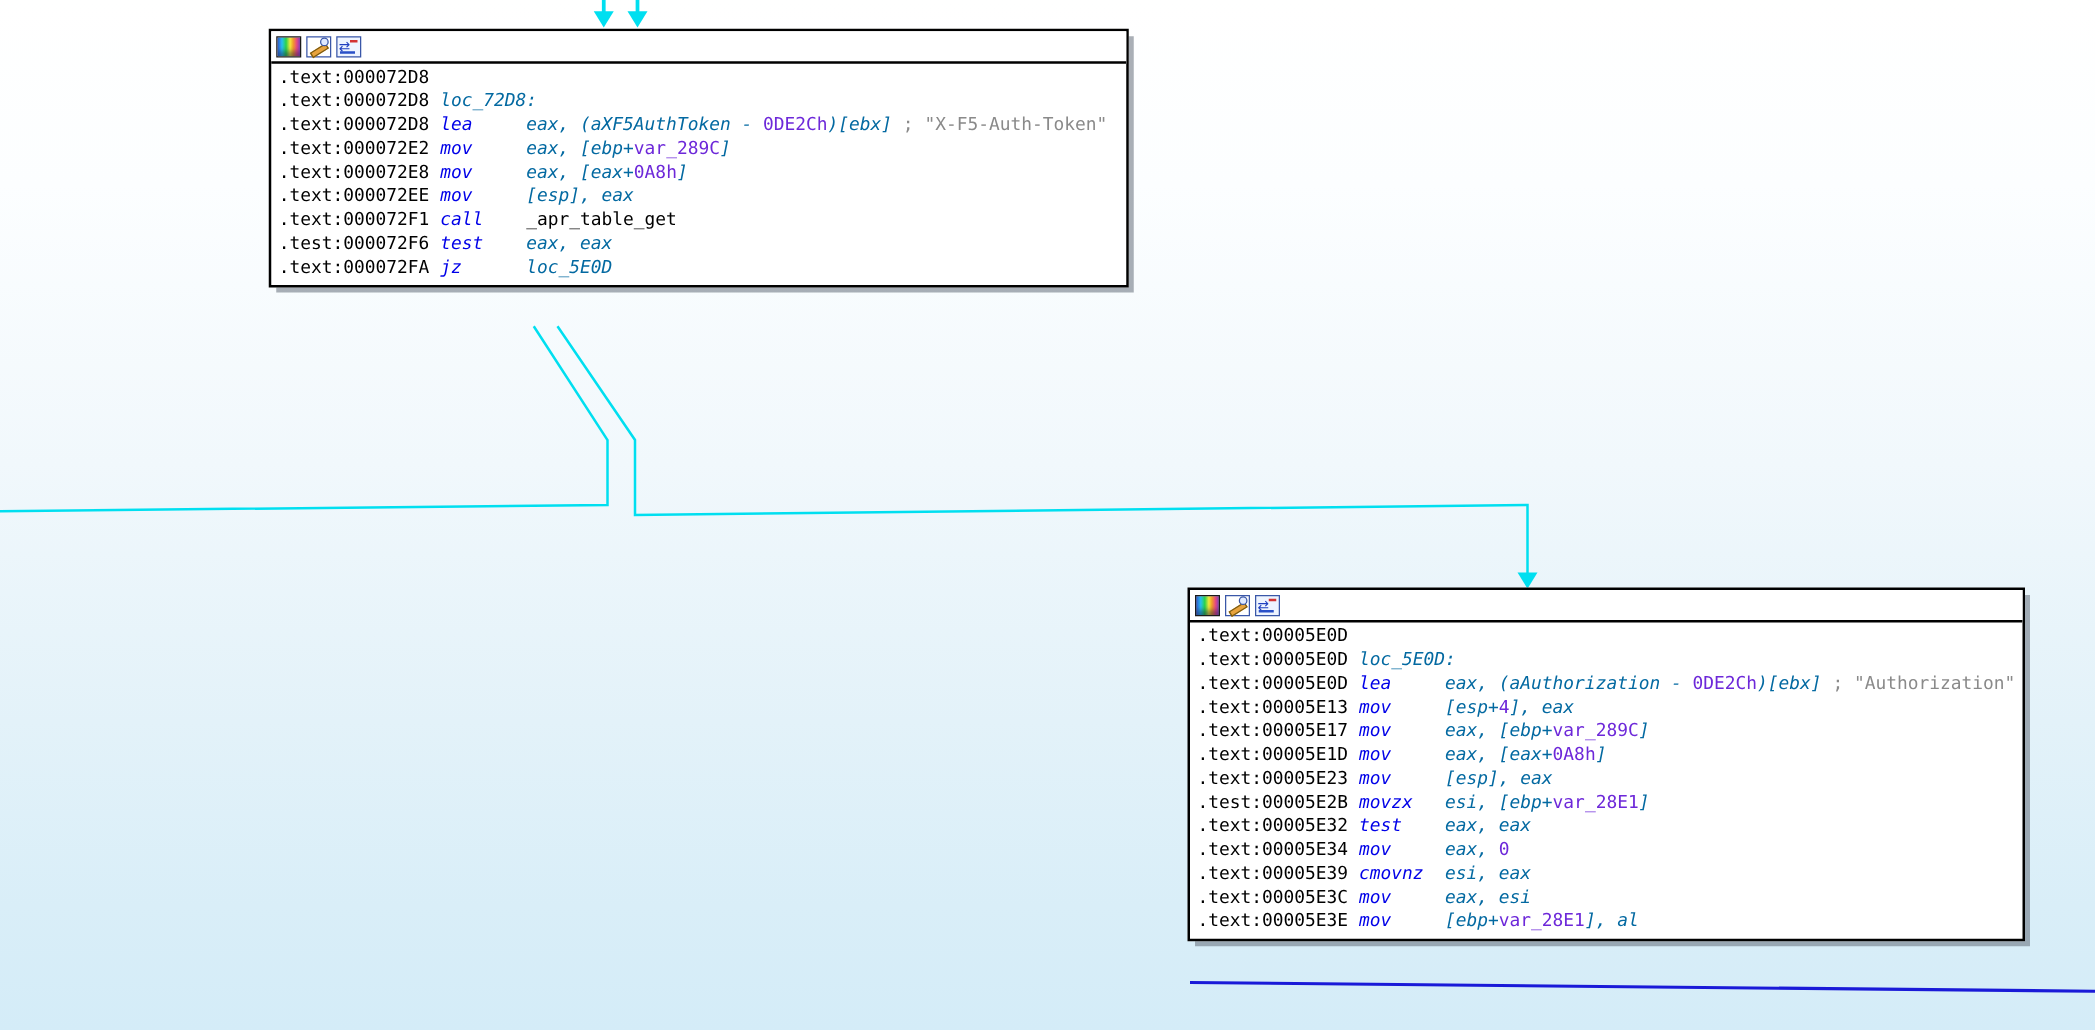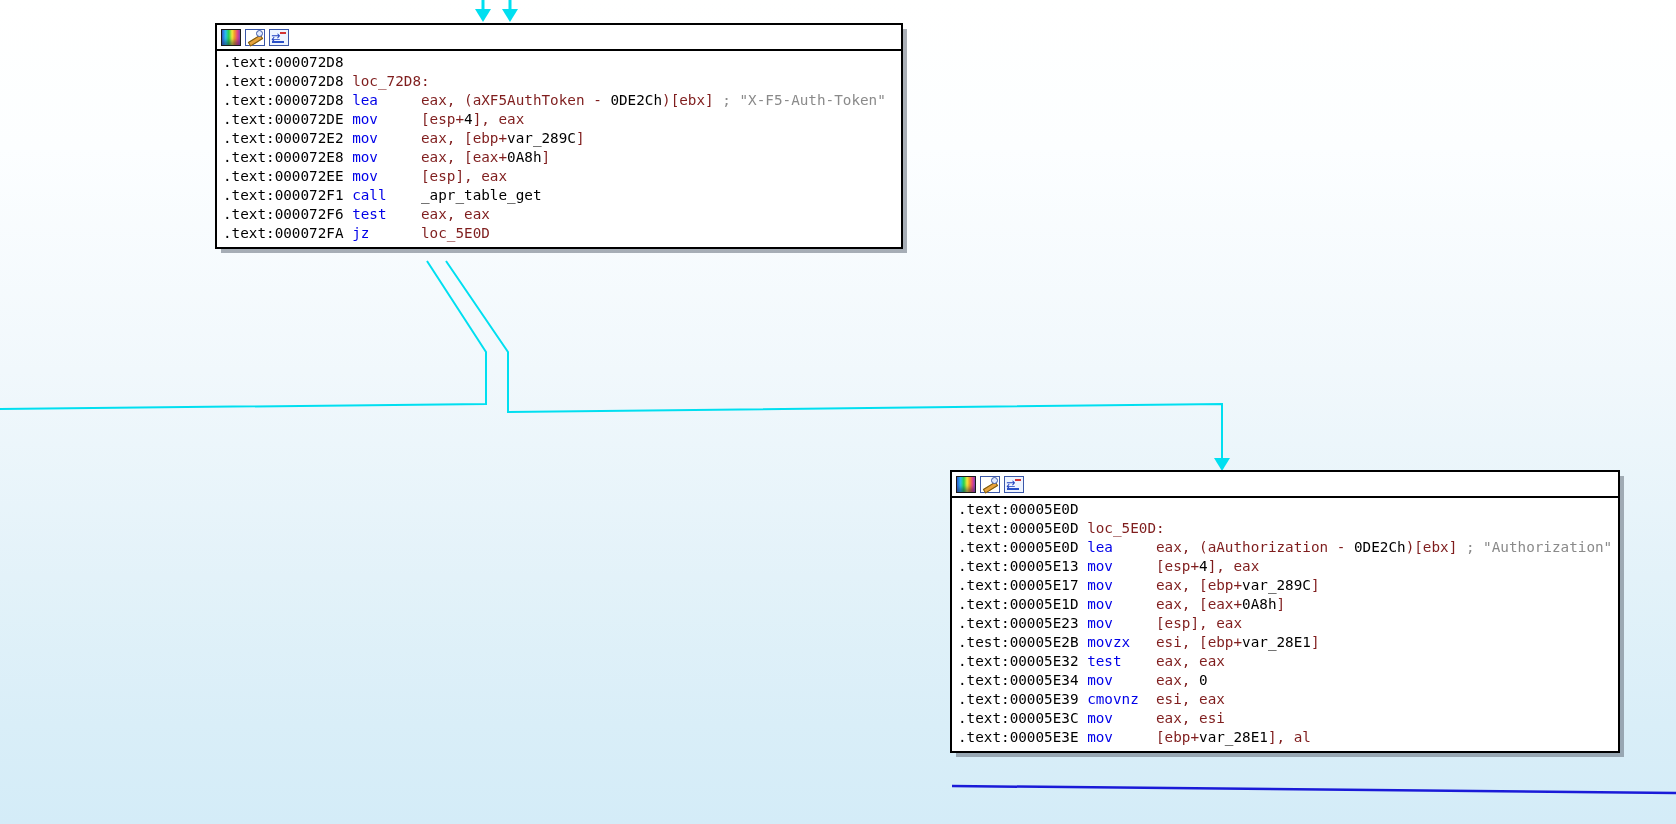--- a/index.html
+++ b/index.html
@@ -54,23 +54,23 @@
   }
   .icon-group::before{
     content:"";position:absolute;top:2px;right:2px;width:6px;height:2px;background:#d33333;
   }
   .icon-group::after{
     content:"";position:absolute;bottom:2px;left:2px;width:12px;height:2px;background:#2a50c8;
   }
   .code{padding:2px 6px 4px 6px;border-radius:18px;}
   .line{white-space:pre;font-size:14.3px;line-height:19px;cursor:text;}
   .tok-addr{color:#000000;}
-  .tok-mn{color:#0000e8;}
-  .tok-op{color:#7f1d1d;}
-  .tok-num{color:#000000;}
+  .tok-mn{color:#0000e8;font-style:italic;}
+  .tok-op{color:#0369a1;font-style:italic;}
+  .tok-num{color:#6d28d9;}
   .tok-name{color:#000000;}
   .tok-cmt{color:#8a8a8a;}
 </style>
 </head>
 <body>
 
 <div id="stage">
   <svg id="edges-svg">
       <polyline points="483,0 483,11" fill="none" stroke="#00dff0" stroke-width="3"></polyline>
       <polygon points="475,9 491,9 483,22" fill="#00dff0"></polygon>
@@ -86,26 +86,25 @@
         <span class="icon icon-palette"></span>
         <span class="icon icon-edit"></span>
         <span class="icon icon-group">
           <span class="arr">⇄</span>
         </span>
       </div>
       <div class="code">
         <div class="line"><span class="tok-addr">.text:000072D8</span></div>
         <div class="line"><span class="tok-addr">.text:000072D8 </span><span class="tok-op">loc_72D8:</span></div>
         <div class="line"><span class="tok-addr">.text:000072D8 </span><span class="tok-mn">lea     </span><span class="tok-op">eax, (aXF5AuthToken - </span><span class="tok-num">0DE2Ch</span><span class="tok-op">)[ebx]</span><span class="tok-cmt"> ; "X-F5-Auth-Token"</span></div>
-        <div class="line"><span class="tok-addr">.text:000072DE </span><span class="tok-mn">mov     </span><span class="tok-op">[esp+</span><span class="tok-num">4</span><span class="tok-op">], eax</span></div>
         <div class="line"><span class="tok-addr">.text:000072E2 </span><span class="tok-mn">mov     </span><span class="tok-op">eax, [ebp+</span><span class="tok-num">var_289C</span><span class="tok-op">]</span></div>
         <div class="line"><span class="tok-addr">.text:000072E8 </span><span class="tok-mn">mov     </span><span class="tok-op">eax, [eax+</span><span class="tok-num">0A8h</span><span class="tok-op">]</span></div>
         <div class="line"><span class="tok-addr">.text:000072EE </span><span class="tok-mn">mov     </span><span class="tok-op">[esp], eax</span></div>
         <div class="line"><span class="tok-addr">.text:000072F1 </span><span class="tok-mn">call    </span><span class="tok-name">_apr_table_get</span></div>
-        <div class="line"><span class="tok-addr">.text:000072F6 </span><span class="tok-mn">test    </span><span class="tok-op">eax, eax</span></div>
+        <div class="line"><span class="tok-addr">.test:000072F6 </span><span class="tok-mn">test    </span><span class="tok-op">eax, eax</span></div>
         <div class="line"><span class="tok-addr">.text:000072FA </span><span class="tok-mn">jz      </span><span class="tok-op">loc_5E0D</span></div>
       </div>
     </div>
     <div class="block" style="left: 950px; top: 470px; width: 670px;">
       <div class="titlebar">
         <span class="icon icon-palette"></span>
         <span class="icon icon-edit"></span>
         <span class="icon icon-group">
           <span class="arr">⇄</span>
         </span>

